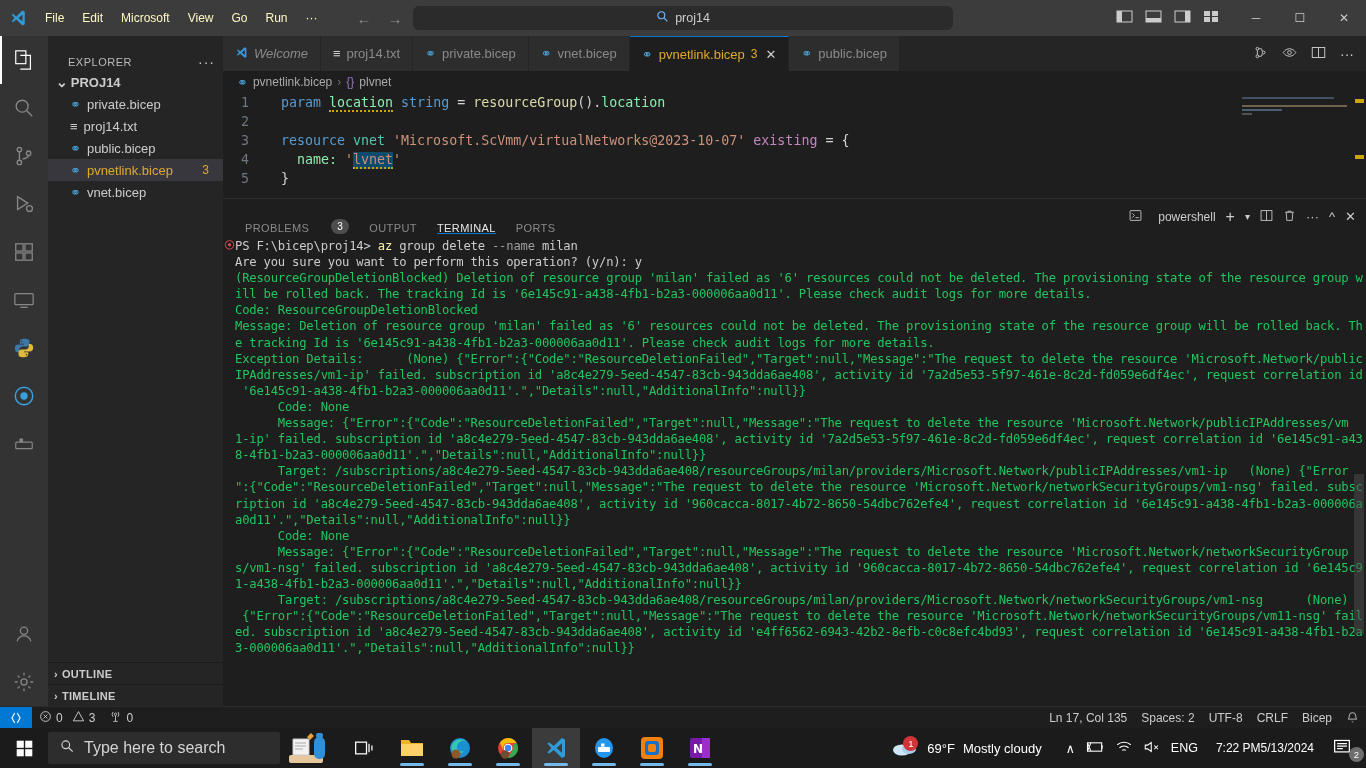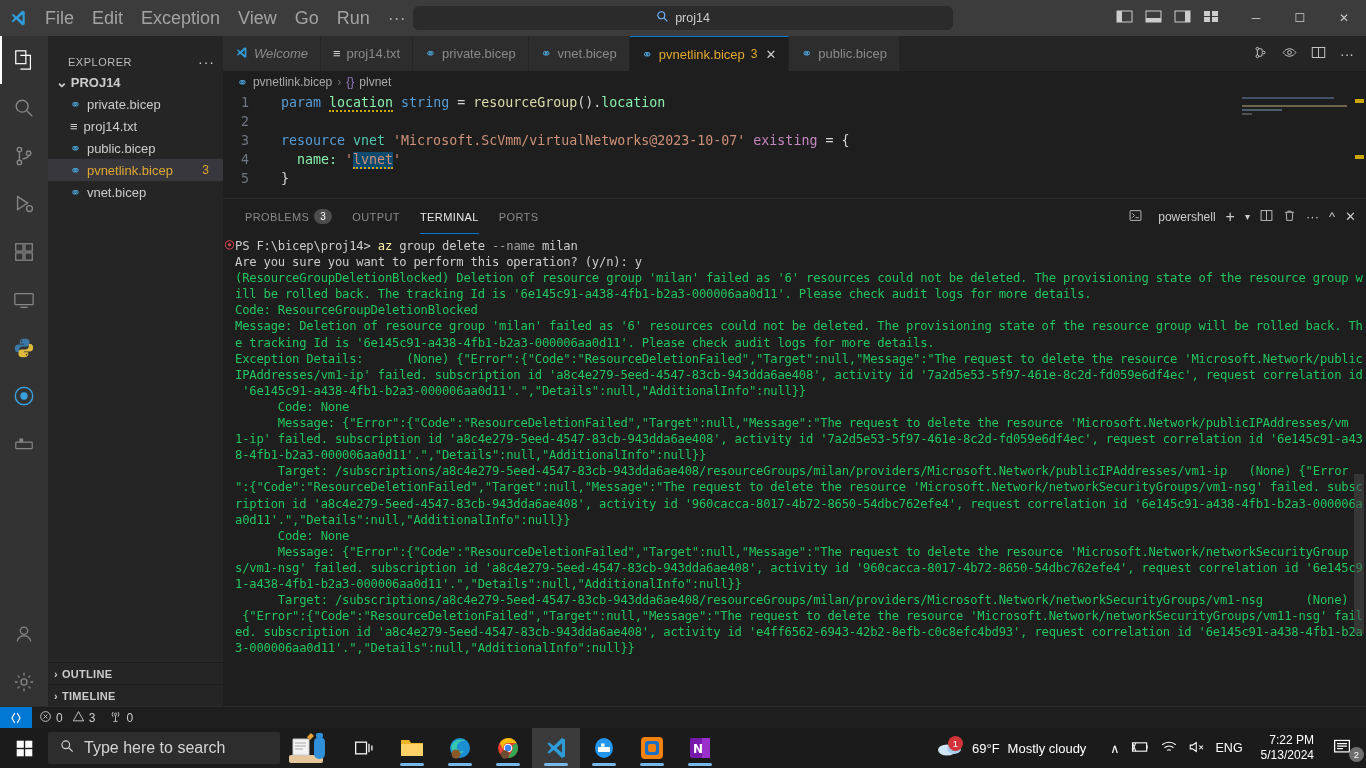--- a/index.html
+++ b/index.html
@@ -13,21 +13,21 @@
 
   
   .titlebar {
     height: 36px; background: #3c3c3c; display: flex; align-items: center;
     flex: 0 0 36px; color: #cccccc; font-size: 13px; position: relative;
   }
   .vs-logo { width: 36px; display: flex; align-items: center; justify-content: center; }
   .menu { display: flex; align-items: center; height: 100%; }
   .menu-item {
     padding: 0 9px; height: 100%; display: flex; align-items: center;
-    font-size: 18px; color: #a3a3a3; cursor: default;
+    font-size: 12px; color: #fef9c3; cursor: default;
   }
   .navbtns { display: flex; align-items: center; margin-left: 30px; gap: 16px; color: #8d8d8d; font-size: 15px; }
   .cmdcenter {
     position: absolute; left: 50%; transform: translateX(-50%);
     width: 540px; height: 24px; background: #2b2b2b; border: 1px solid #2b2b2b;
     border-radius: 6px; display: flex; align-items: center; justify-content: center;
     gap: 6px; color: #cccccc; font-size: 12.5px;
   }
   .winctl { margin-left: auto; display: flex; align-items: center; height: 100%; }
   .layout-icons { display: flex; align-items: center; gap: 12px; padding-right: 14px; }
@@ -117,21 +117,21 @@
     position: absolute; right: 14px; top: 4px; width: 110px; height: 60px; opacity: .85;
   }
   .mm-line { height: 2px; margin-bottom: 2px; }
   .scroll-dec { position: absolute; right: 0; top: 0; width: 14px; height: 105px; background: #1e1e1e; }
   .scroll-dec .mark { position: absolute; right: 2px; width: 9px; height: 4px; background: #cca700; }
 
   
   .panel { flex: 1; display: flex; flex-direction: column; min-height: 0; background: #1e1e1e; border-top: 1px solid #2b2b2b;}
   .panel-tabs { height: 35px; display: flex; align-items: center; padding-left: 12px; gap: 0px; }
   .ptab {
-    height: 35px; display: flex; align-items: center; gap: 5px; padding: 0 10px;
+    height: 35px; display: flex; align-items: flex-end; gap: 22px; padding: 0 10px;
     font-size: 11px; color: #8a8a8a; letter-spacing: .4px; position: relative; text-transform: uppercase;
   }
   .ptab.active { color: #e7e7e7; }
   .ptab.active::after {
     content: ""; position: absolute; left: 10px; right: 10px; bottom: 0; height: 1px; background: #0078d4;
   }
   .ptab .cnt {
     background: #4d4d4d; color: #ffffff; border-radius: 9px; padding: 0px 6px;
     font-size: 10px; line-height: 14px; height: 15px; display:inline-flex; align-items:center;
   }
@@ -167,40 +167,40 @@
   .tb-search {
     width: 232px; height: 32px; background: #2d2d2d; border-radius: 2px;
     display: flex; align-items: center; gap: 10px; padding-left: 12px; color: #d4d4d4; font-size: 16px;
   }
   .tb-icons { display: flex; align-items: center; }
   .tb-ico { width: 48px; height: 40px; display: flex; align-items: center; justify-content: center; position: relative; }
   .tb-ico.running::after { content:""; position:absolute; bottom:2px; left:12px; width:24px; height:3px; background:#76b9ed; border-radius:2px;}
   .tb-ico.active { background: #3b3b3b; }
   .tray { margin-left: auto; display: flex; align-items: center; gap: 10px; padding-right: 6px; }
   .weather { display: flex; align-items: center; gap: 8px; font-size: 13px; }
-  .clock { display: flex; flex-direction: column; align-items: flex-end; font-size: 12px; line-height: 15px; padding: 0 8px; }
+  .clock { display: flex; flex-direction: row; align-items: flex-end; font-size: 12px; line-height: 15px; padding: 0 8px; }
   .notif-badge {
     position: absolute; bottom: -3px; right: -4px; background: #6e6e6e; color: #fff;
     border-radius: 50%; width: 15px; height: 15px; font-size: 9.5px; display: flex;
     align-items: center; justify-content: center;
   }
 </style>
 </head>
 <body>
 
 <div class="titlebar">
   <div class="vs-logo">
     <svg width="18" height="18" viewBox="0 0 24 24">
         <path fill="#2f9bd8" d="M17.9 2.1 9.8 9.9 5.3 6.5l-1.9.9 3.9 4.6-3.9 4.6 1.9.9 4.5-3.4 8.1 7.8 3.1-1.5V3.6l-3.1-1.5zM18 7.2v9.6l-5.4-4.8L18 7.2z"></path>
       </svg>
   </div>
   <div class="menu">
     <div class="menu-item">File</div>
     <div class="menu-item">Edit</div>
-    <div class="menu-item">Exception</div>
+    <div class="menu-item">Microsoft</div>
     <div class="menu-item">View</div>
     <div class="menu-item">Go</div>
     <div class="menu-item">Run</div>
     <div class="menu-item">···</div>
   </div>
   <div class="navbtns">
     <span>←</span>
     <span>→</span>
   </div>
   <div class="cmdcenter">
@@ -491,20 +491,33 @@
         </svg></span>
     <span>3</span>
   </div>
   <div class="sb-item">
     <span><svg width="13" height="13" viewBox="0 0 24 24" fill="none" stroke="#cccccc" stroke-width="1.6">
           <circle cx="12" cy="8" r="2.2"></circle>
           <path d="M7.5 3.5a7 7 0 000 9M16.5 3.5a7 7 0 010 9M12 10.5V21M8 21h8"></path>
         </svg></span>
     <span>0</span>
   </div>
+  <div class="sb-right">
+    <div class="sb-item">Ln 17, Col 135</div>
+    <div class="sb-item">Spaces: 2</div>
+    <div class="sb-item">UTF-8</div>
+    <div class="sb-item">CRLF</div>
+    <div class="sb-item">Bicep</div>
+    <div class="sb-item">
+      <svg width="13" height="13" viewBox="0 0 24 24" fill="none" stroke="#cccccc" stroke-width="1.6">
+          <path d="M6 9a6 6 0 0112 0c0 5 2 6 2 6H4s2-1 2-6z"></path>
+          <path d="M10.5 19a1.8 1.8 0 003 0"></path>
+        </svg>
+    </div>
+  </div>
 </div>
 
 <div class="taskbar">
   <div class="start">
     <svg width="17" height="17" viewBox="0 0 24 24">
         <rect x="1" y="1" width="10" height="10" fill="#ffffff"></rect>
         <rect x="13" y="1" width="10" height="10" fill="#ffffff"></rect>
         <rect x="1" y="13" width="10" height="10" fill="#ffffff"></rect>
         <rect x="13" y="13" width="10" height="10" fill="#ffffff"></rect>
       </svg>

